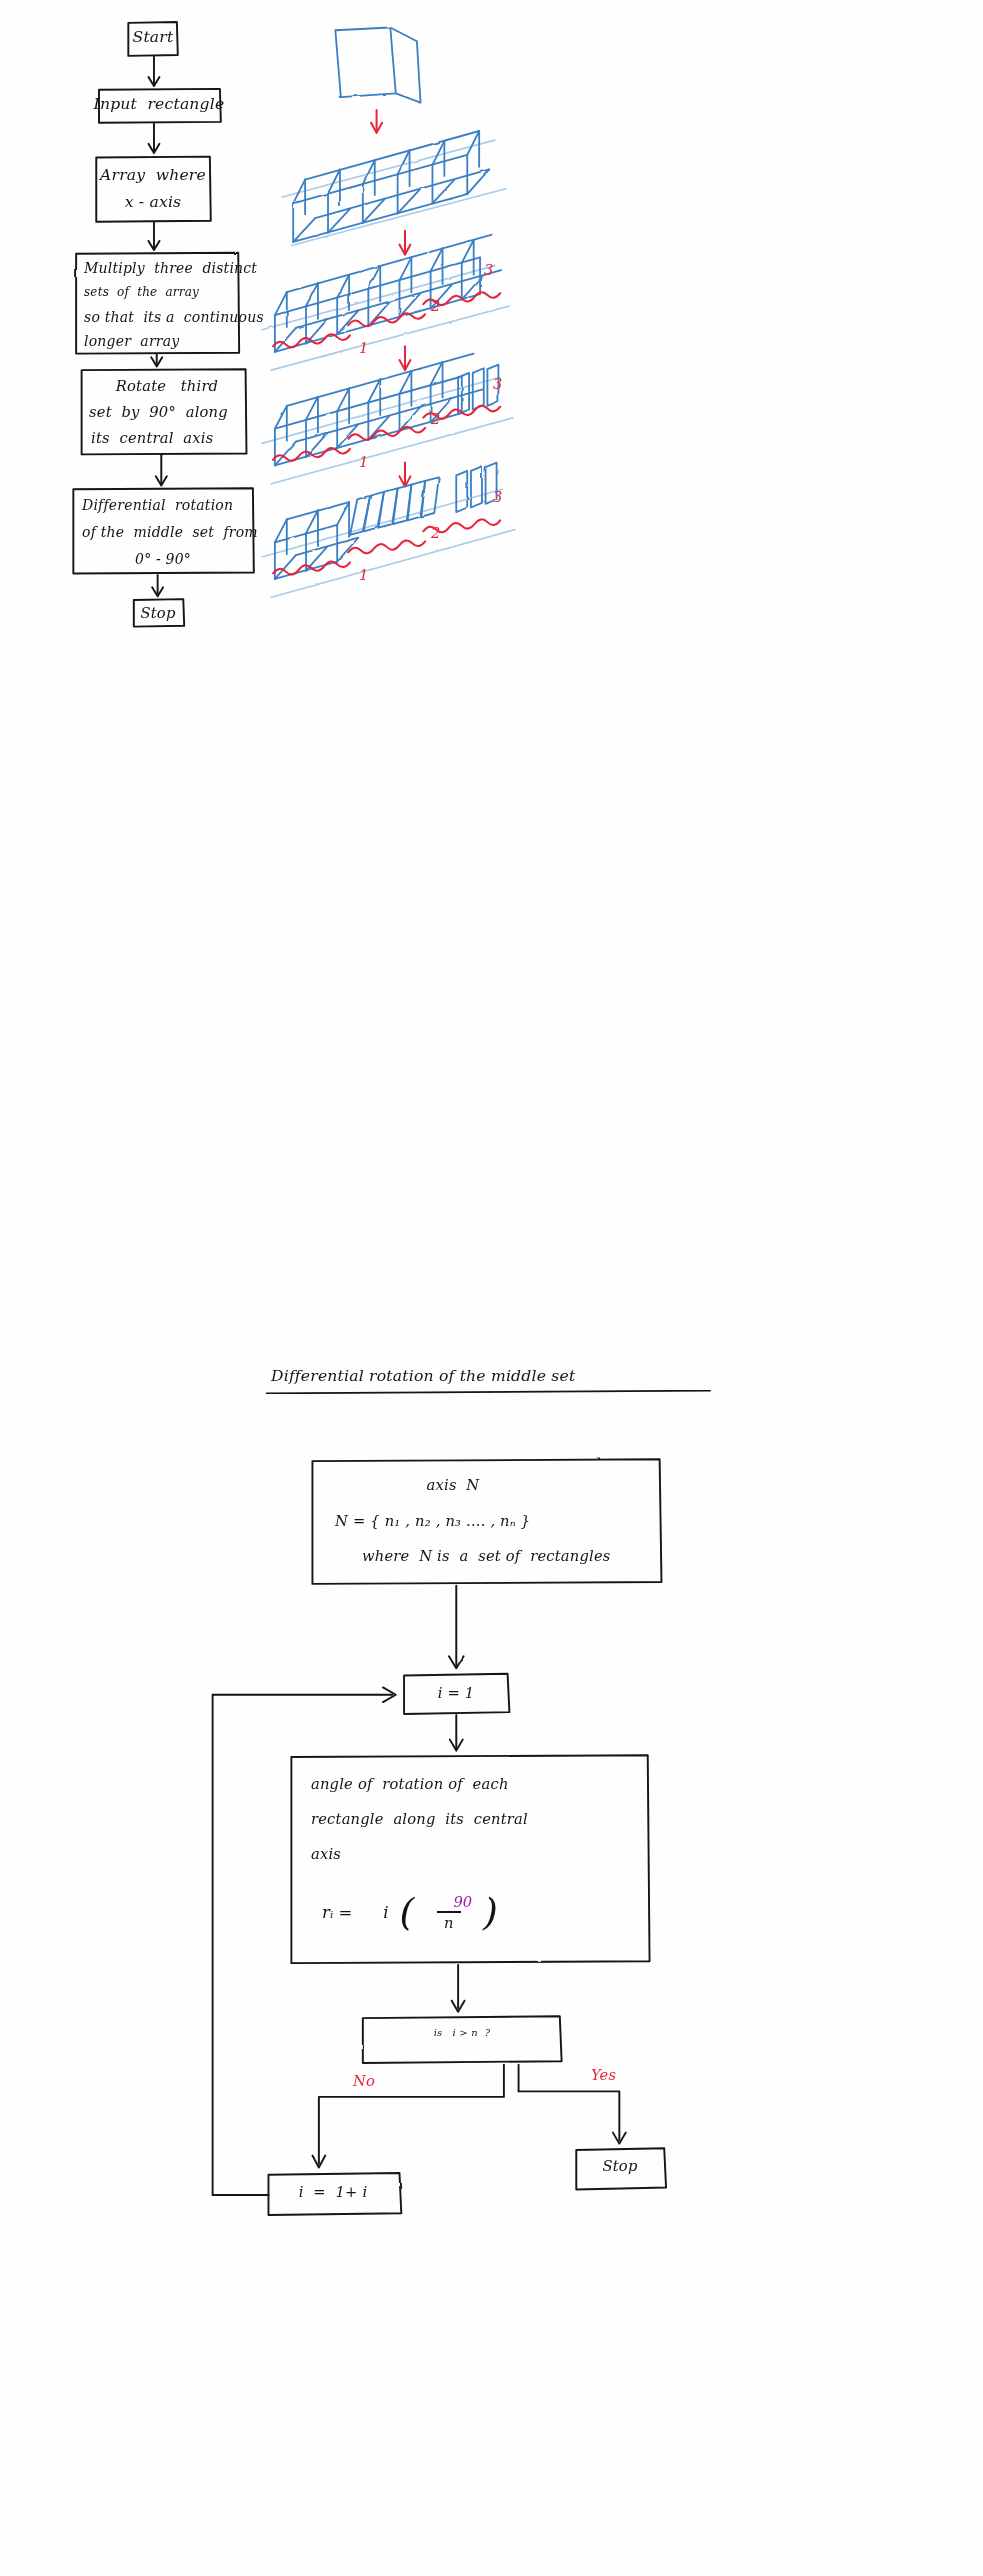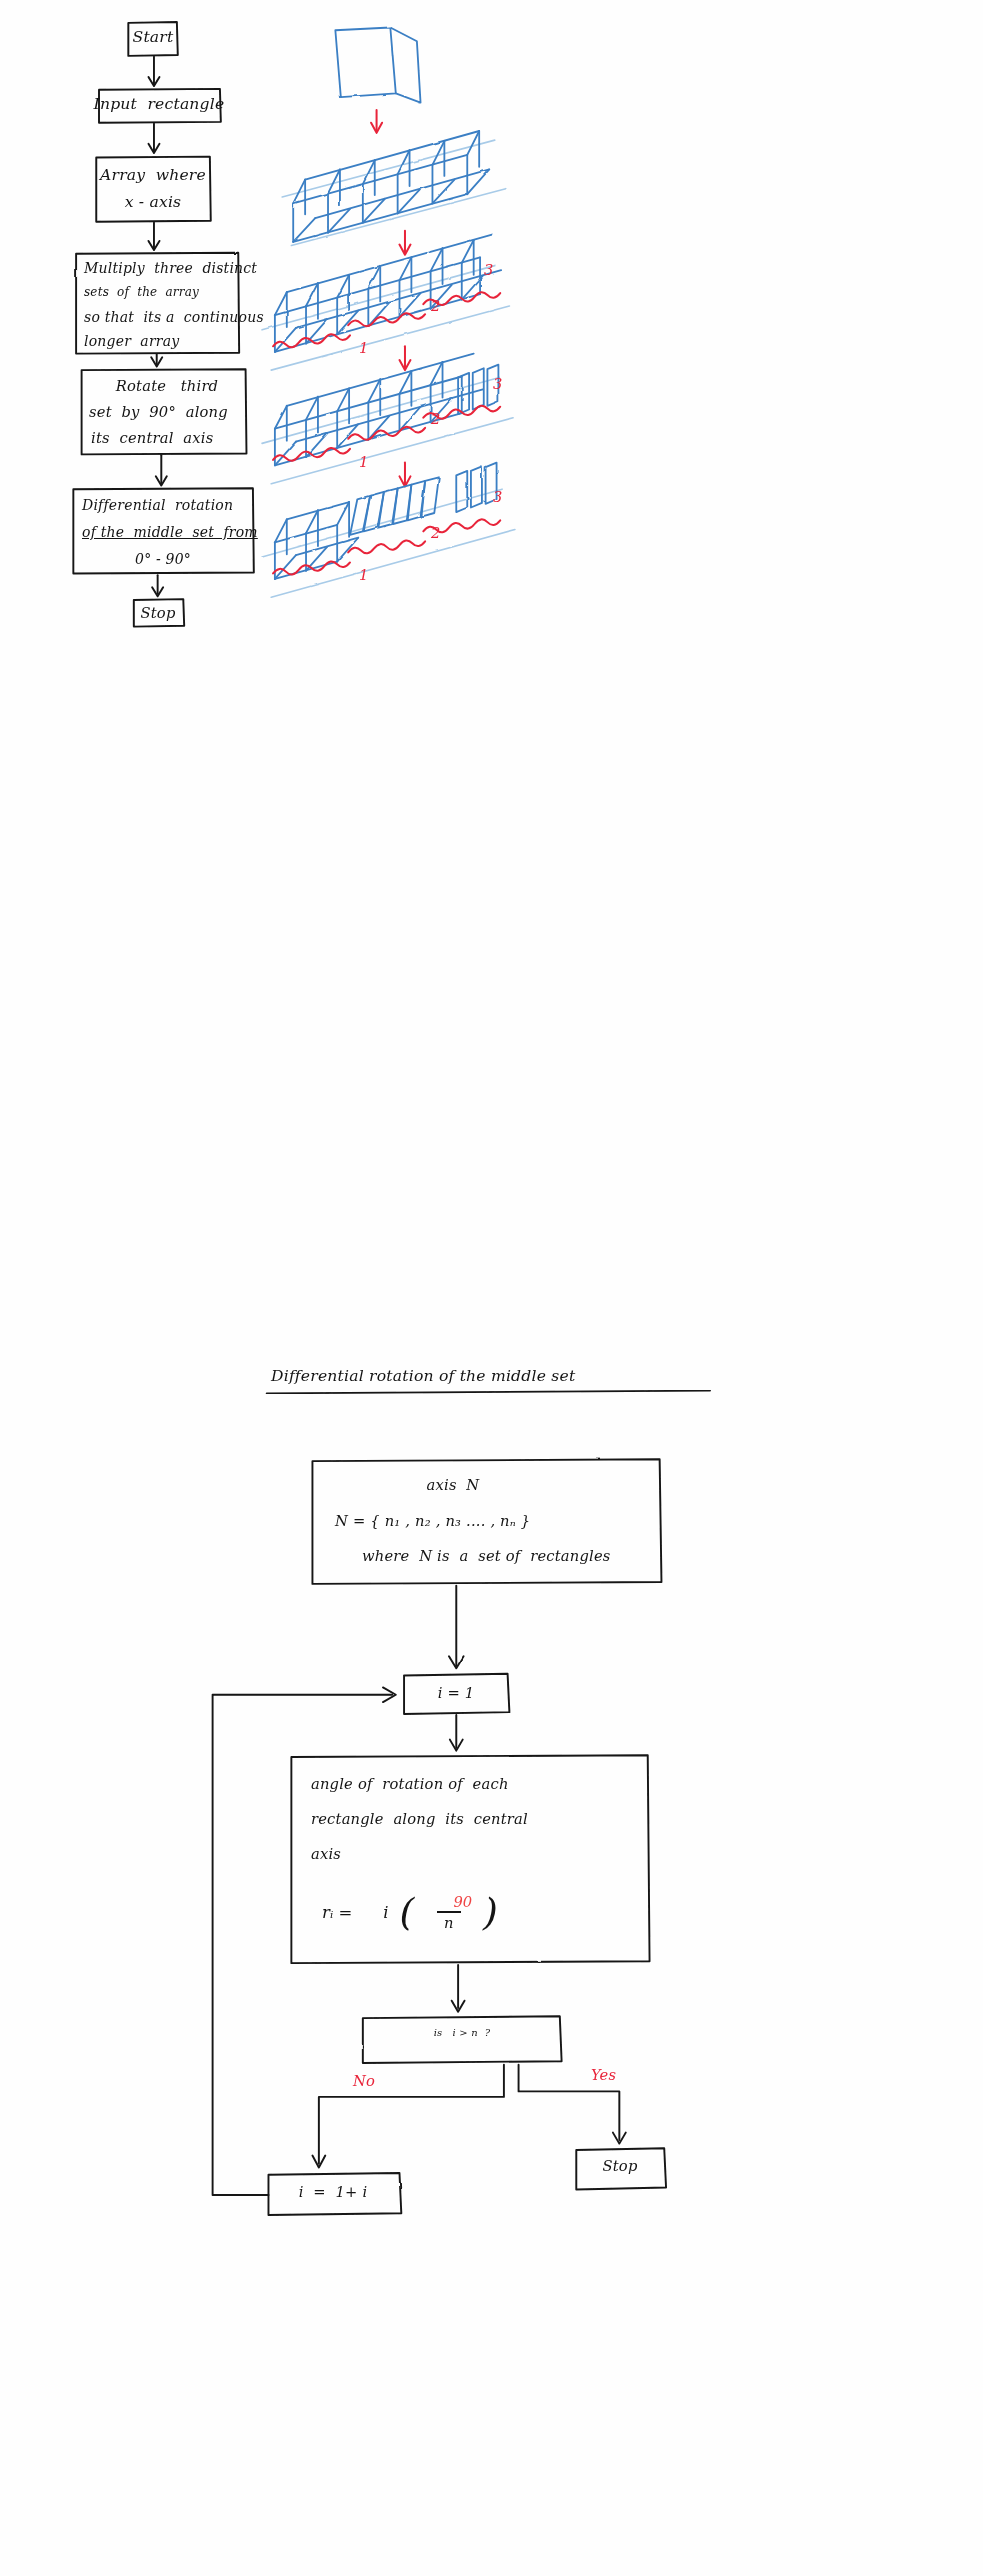--- a/index.html
+++ b/index.html
@@ -320,21 +320,21 @@
   <div class="txt hand" style="left:84px;top:260px;font-size:14px;">Multiply  three  distinct</div>
   <div class="txt hand" style="left:84px;top:285px;font-size:12px;">sets  of  the  array</div>
   <div class="txt hand" style="left:84px;top:309px;font-size:14px;">so that  its a  continuous</div>
   <div class="txt hand" style="left:84px;top:333px;font-size:14px;">longer  array</div>
 
   <div class="txt hand c" style="left:167px;top:377px;font-size:14.7px;">Rotate   third</div>
   <div class="txt hand" style="left:89px;top:403px;font-size:14.7px;">set  by  90°  along</div>
   <div class="txt hand" style="left:91px;top:429px;font-size:14.7px;">its  central  axis</div>
 
   <div class="txt hand" style="left:82px;top:497px;font-size:14px;">Differential  rotation</div>
-  <div class="txt hand" style="left:82px;top:524px;font-size:14px;text-decoration:underline;">of the  middle  set  from</div>
+  <div class="txt hand" style="left:82px;top:524px;font-size:14px;">of the  middle  set  from</div>
   <div class="txt hand c" style="left:163px;top:551px;font-size:14px;">0° - 90°</div>
 
   <div class="txt hand c" style="left:158px;top:604px;font-size:14.7px;">Stop</div>
 
   <div class="txt hand red" style="left:359px;top:339px;font-size:14.7px;">1</div>
   <div class="txt hand red" style="left:431px;top:297px;font-size:14.7px;">2</div>
   <div class="txt hand red" style="left:484px;top:261px;font-size:14.7px;">3</div>
 
   <div class="txt hand red" style="left:359px;top:453px;font-size:14.7px;">1</div>
   <div class="txt hand red" style="left:431px;top:410px;font-size:14.7px;">2</div>
@@ -354,21 +354,21 @@
 
   <div class="txt hand" style="left:311px;top:1775px;font-size:14.7px;">angle of  rotation of  each</div>
   <div class="txt hand" style="left:311px;top:1810px;font-size:14.7px;">rectangle  along  its  central</div>
   <div class="txt hand" style="left:311px;top:1845px;font-size:14.7px;">axis</div>
 
   <div style="position:absolute;left:322px;top:1894px;display:flex;align-items:center;gap:11px;">
     <span class="hand" style="font-size:16.5px;color:#141414;">rᵢ  =</span>
     <span class="hand" style="font-size:16.5px;color:#141414;margin-left:20px;">i</span>
     <span class="hand" style="font-size:38px;color:#141414;font-weight:300;line-height:0.75;">(</span>
     <span style="display:inline-flex;flex-direction:column;align-items:center;line-height:1.05;">
-      <span class="hand" style="font-size:14.7px;color:#ef4444;margin-left:28px;">90</span>
+      <span class="hand" style="font-size:14.7px;color:#a21caf;margin-left:28px;">90</span>
       <span style="display:block;width:24px;height:1.8px;background:#141414;margin:1.8px 0;"></span>
       <span class="hand" style="font-size:14.7px;color:#141414;">n</span>
     </span>
     <span class="hand" style="font-size:38px;color:#141414;font-weight:300;line-height:0.75;">)</span>
   </div>
 
   <div class="txt hand c" style="left:462px;top:2027px;font-size:10px;">is   i &gt; n  ?</div>
 
   <div class="txt hand red" style="left:353px;top:2072px;font-size:14.7px;">No</div>
   <div class="txt hand red" style="left:591px;top:2066px;font-size:14.7px;">Yes</div>

